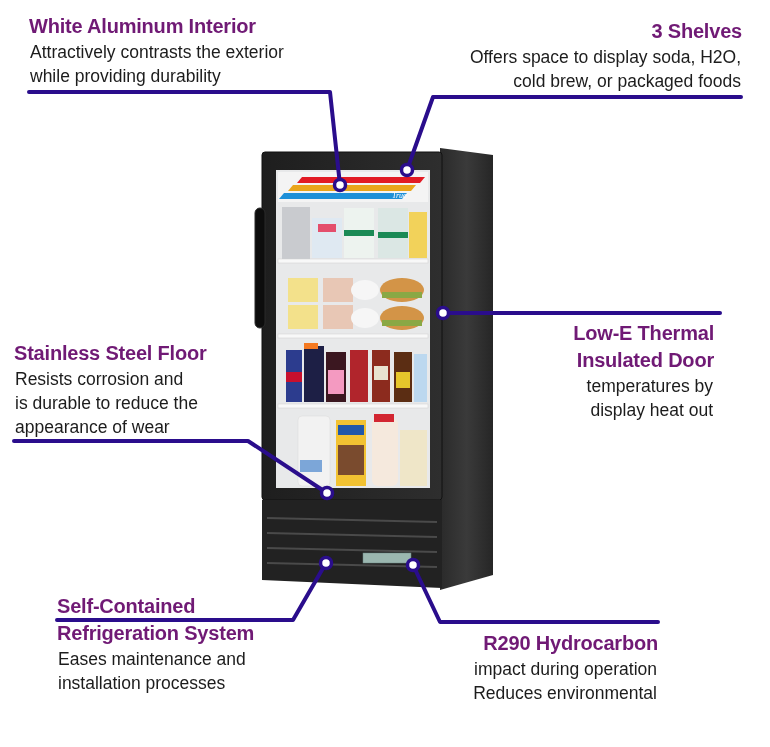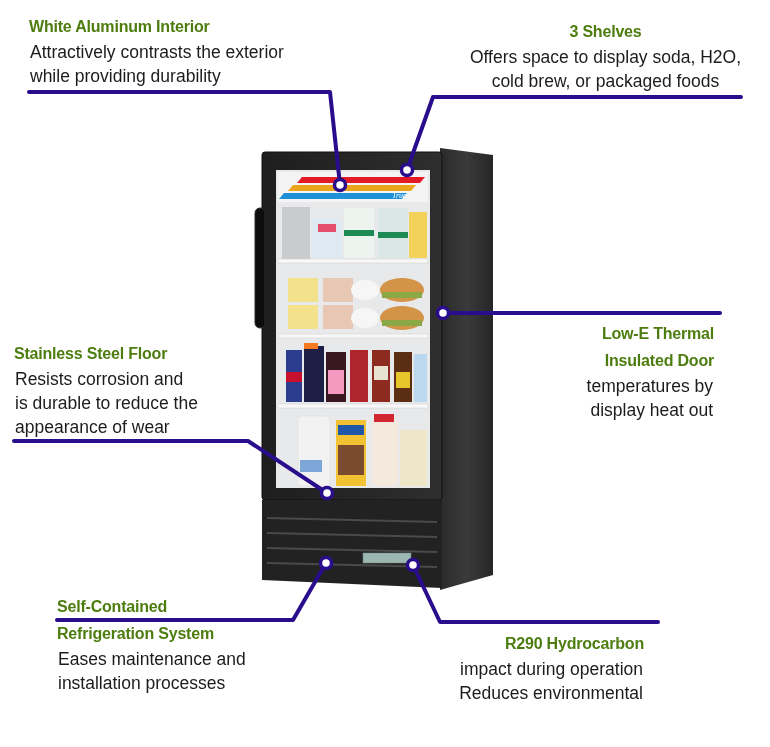--- a/index.html
+++ b/index.html
@@ -1,19 +1,19 @@
 <!DOCTYPE html>
 <html><head>
 <meta charset="utf-8">
 <style>
   html, body { margin: 0; padding: 0; background: #ffffff; }
   body { width: 770px; height: 747px; position: relative; overflow: hidden;
          font-family: "Liberation Sans", sans-serif; }
   .callout { position: absolute; }
-  .callout h2 { margin: 0; font-weight: 700; color: #4d7c0f; font-size: 16px; line-height: 27px; letter-spacing: -0.2px; }
+  .callout h2 { margin: 0; font-weight: 700; color: #701a75; font-size: 20px; line-height: 27px; letter-spacing: -0.2px; }
   .callout p { margin: 1px; color: #1c1c1c; font-size: 17.5px; line-height: 23px; }
   .right { text-align: right; }
   .lines { position: absolute; left: 0; top: 0; width: 770px; height: 747px; pointer-events: none; }
   .fridge { position: absolute; left: 0; top: 0; }
 </style>
 </head>
 <body>
 
 <svg class="fridge" width="770" height="747" viewBox="0 0 770 747">
   <defs>
@@ -113,21 +113,21 @@
     <circle cx="413" cy="565" r="5.5"></circle>
   </g>
 </svg>
 
 <div class="callout" style="left:29px; top:13px;">
   <h2>White Aluminum Interior</h2>
   <p>Attractively contrasts the exterior</p>
   <p>while providing durability</p>
 </div>
 
-<div class="callout right" style="right:28px; top:18px;text-align:center;">
+<div class="callout right" style="right:28px; top:18px;">
   <h2>3 Shelves</h2>
   <p>Offers space to display soda, H2O,</p>
   <p>cold brew, or packaged foods</p>
 </div>
 
 <div class="callout" style="left:14px; top:340px;">
   <h2>Stainless Steel Floor</h2>
   <p>Resists corrosion and</p>
   <p>is durable to reduce the</p>
   <p>appearance of wear</p>
@@ -140,17 +140,17 @@
   <p>display heat out</p>
 </div>
 
 <div class="callout" style="left:57px; top:593px;">
   <h2>Self-Contained</h2>
   <h2>Refrigeration System</h2>
   <p>Eases maintenance and</p>
   <p>installation processes</p>
 </div>
 
-<div class="callout right" style="right:126px; top:630px;">
+<div class="callout right" style="right:112px; top:630px;">
   <h2>R290 Hydrocarbon</h2>
   <p>impact during operation</p>
   <p>Reduces environmental</p>
 </div>
 
 </body></html>

